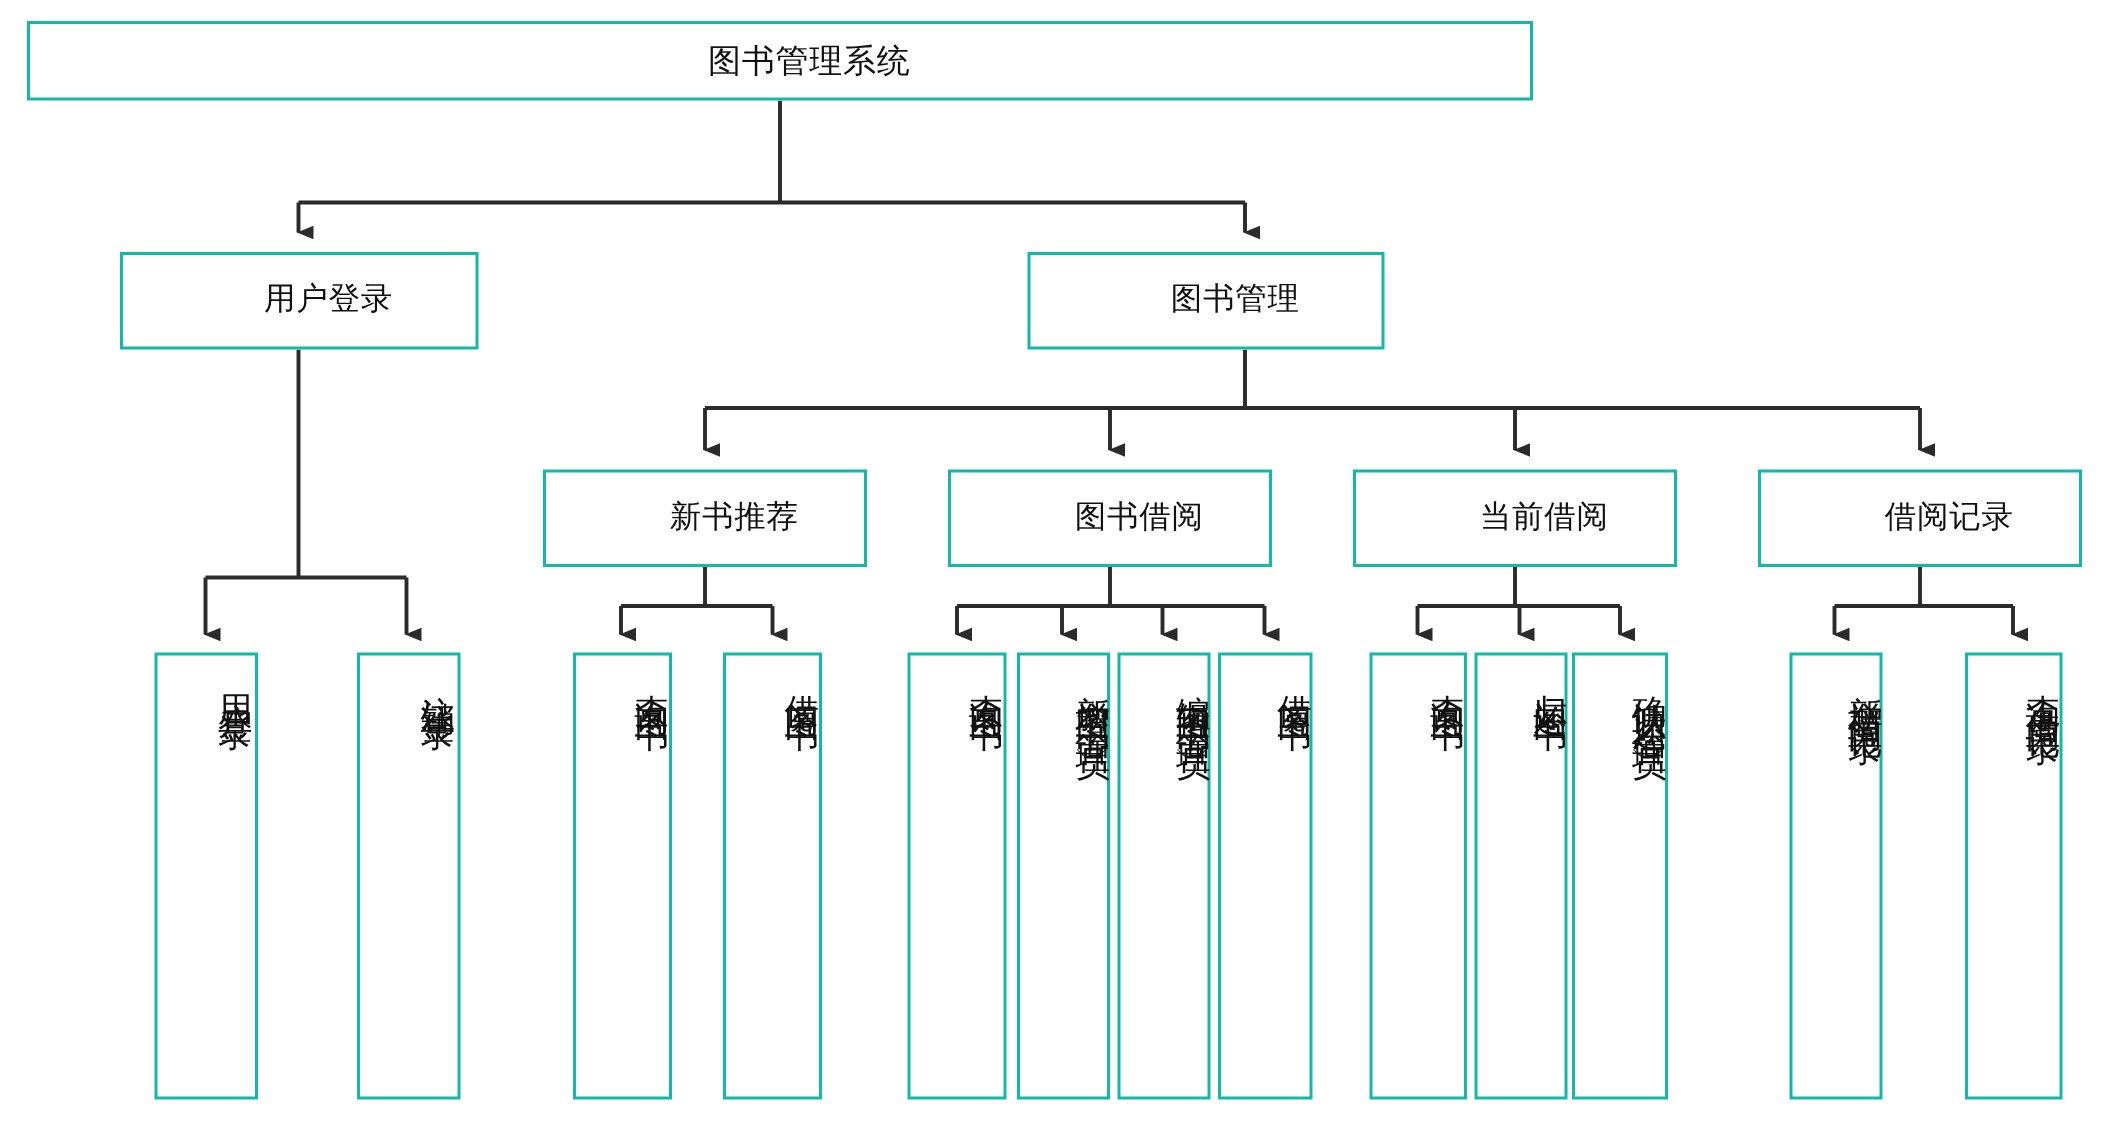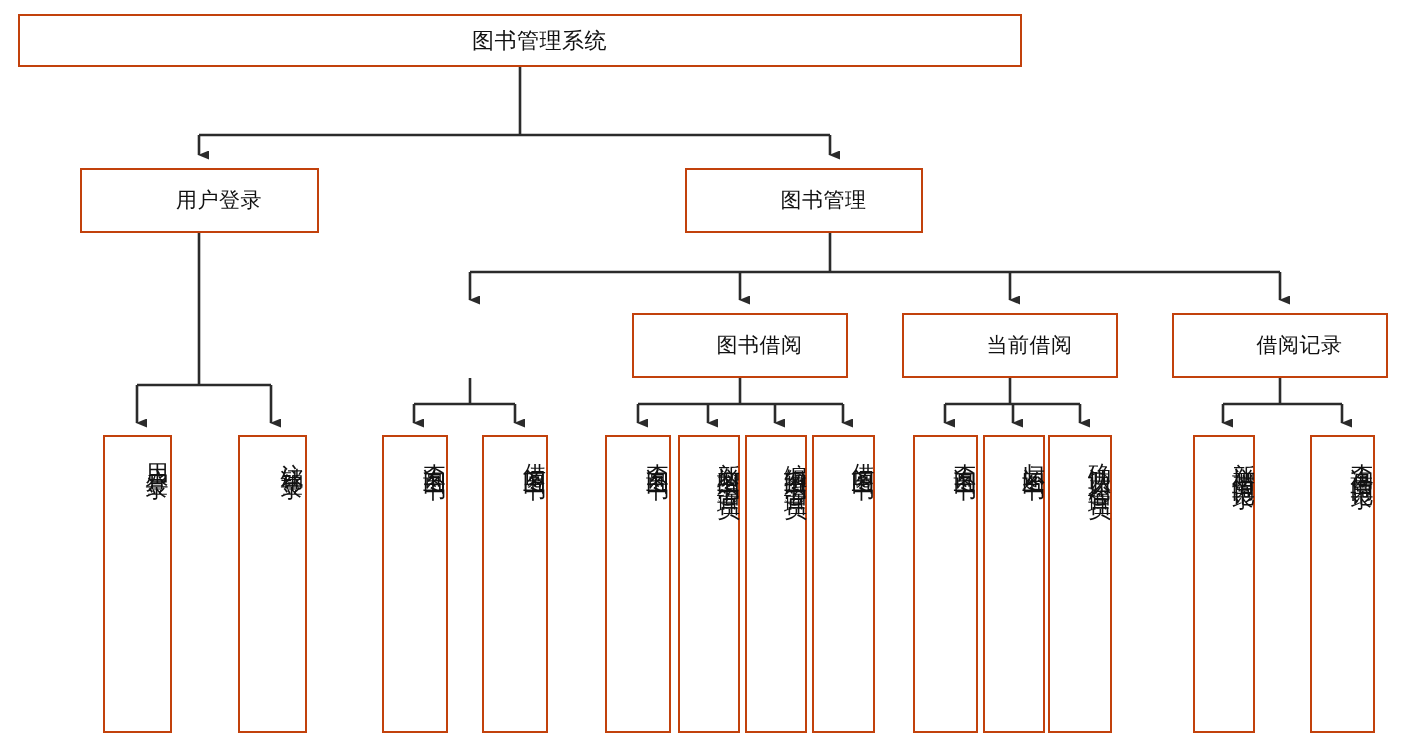--- a/index.html
+++ b/index.html
@@ -23,21 +23,21 @@
     left: 0;
     top: 0;
     width: 1405px;
     height: 747px;
     pointer-events: none;
   }
   .node {
     position: absolute;
     box-sizing: border-box;
     background: #ffffff;
-    border: 2px solid #c2410c;
+    border: 2px solid #14b8a6;
     display: flex;
     align-items: center;
     justify-content: center;
     color: #111111;
     z-index: 2;
     padding-left: 39px;
   }
   .node .label {
     display: block;
     text-align: center;
@@ -136,20 +136,23 @@
     <span class="label">图书管理系统</span>
   </div>
 
   <div class="node horiz" style="left:80px; top:168px; width:239px; height:65px;">
     <span class="label">用户登录</span>
   </div>
   <div class="node horiz" style="left:685px; top:168px; width:238px; height:65px;">
     <span class="label">图书管理</span>
   </div>
 
+  <div class="node horiz" style="left:362px; top:313px; width:216px; height:65px;">
+    <span class="label">新书推荐</span>
+  </div>
   <div class="node horiz" style="left:902px; top:313px; width:216px; height:65px;">
     <span class="label">当前借阅</span>
   </div>
   <div class="node horiz" style="left:632px; top:313px; width:216px; height:65px;">
     <span class="label">图书借阅</span>
   </div>
   <div class="node horiz" style="left:1172px; top:313px; width:216px; height:65px;">
     <span class="label">借阅记录</span>
   </div>
 

